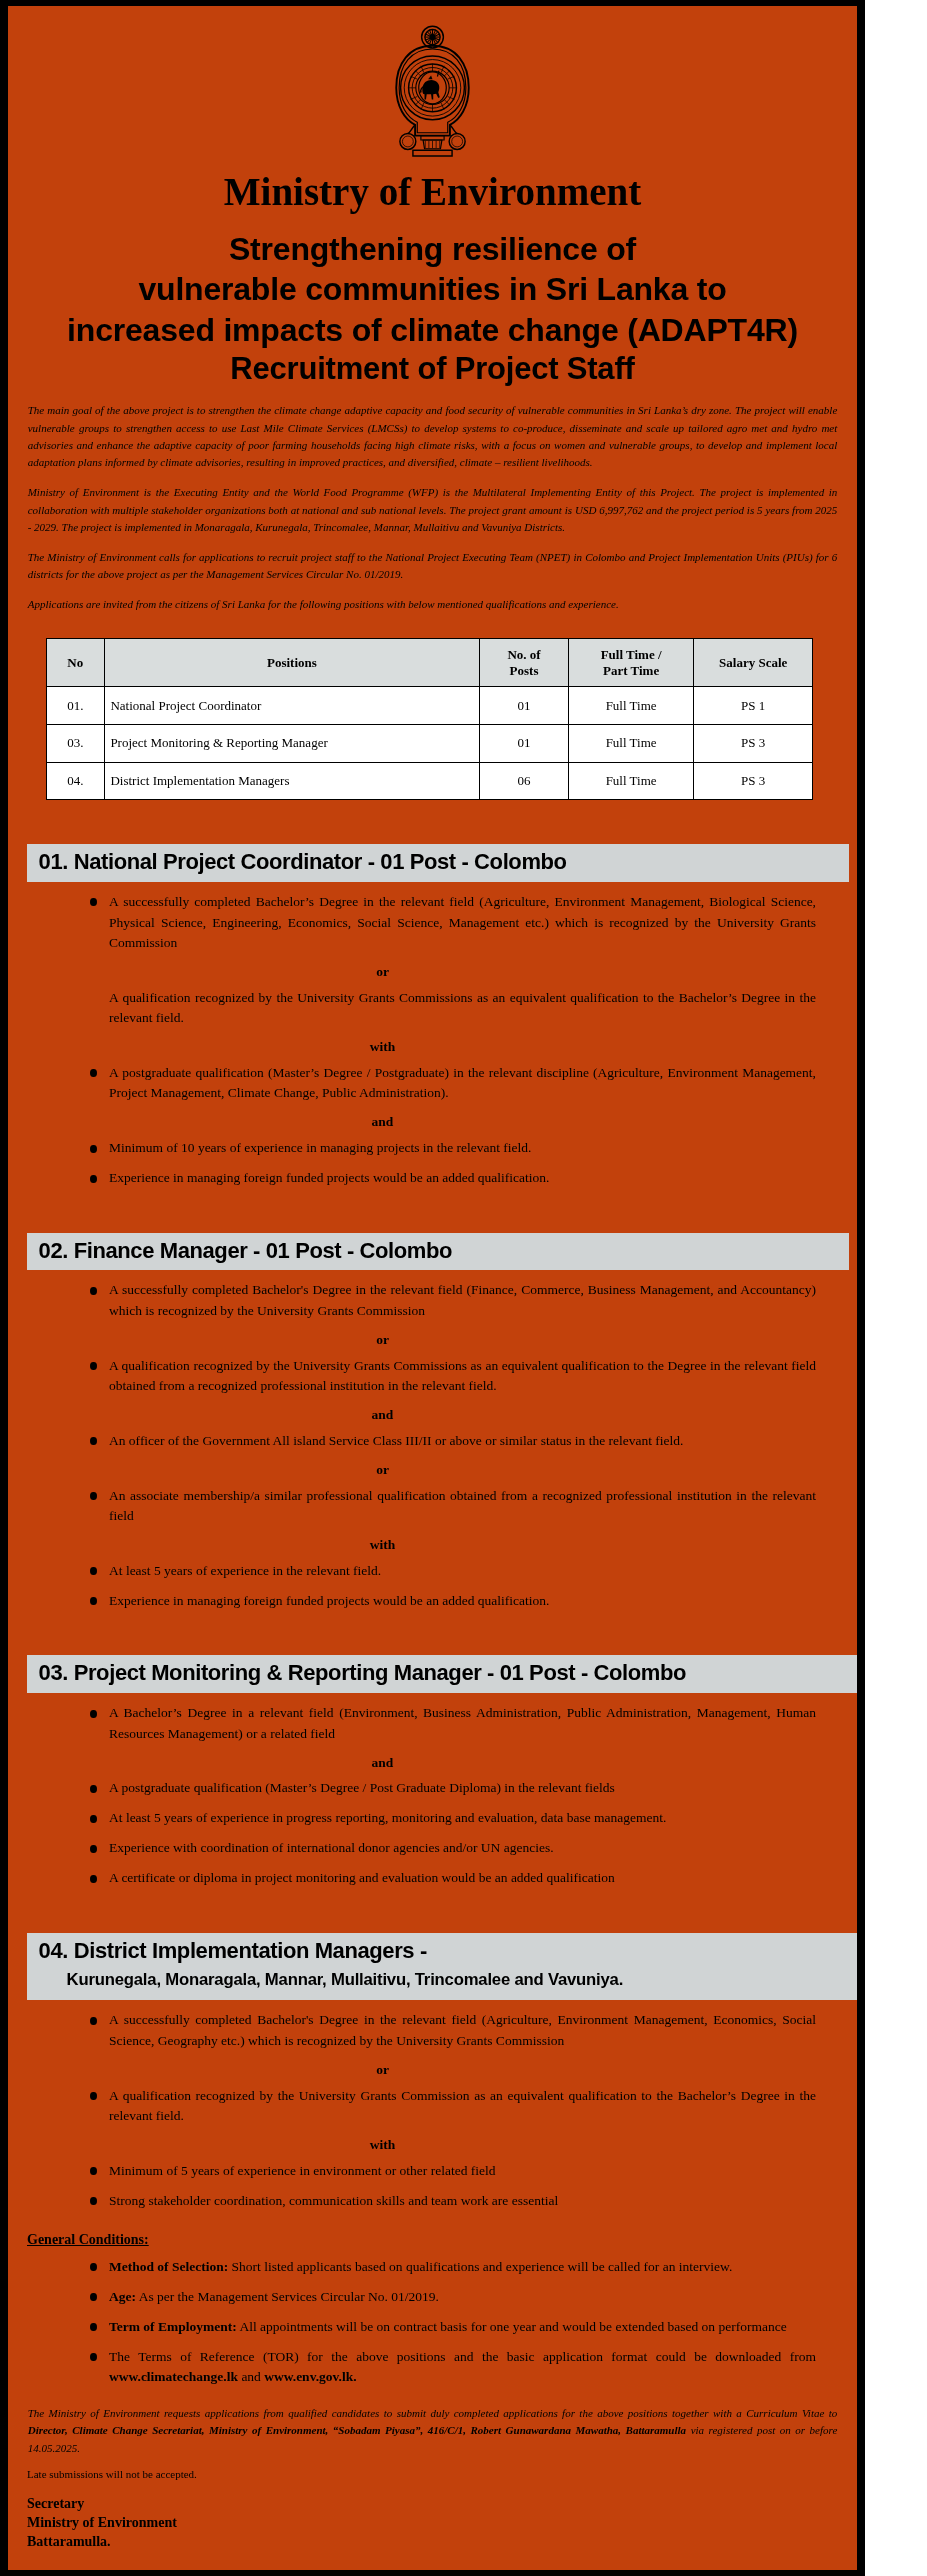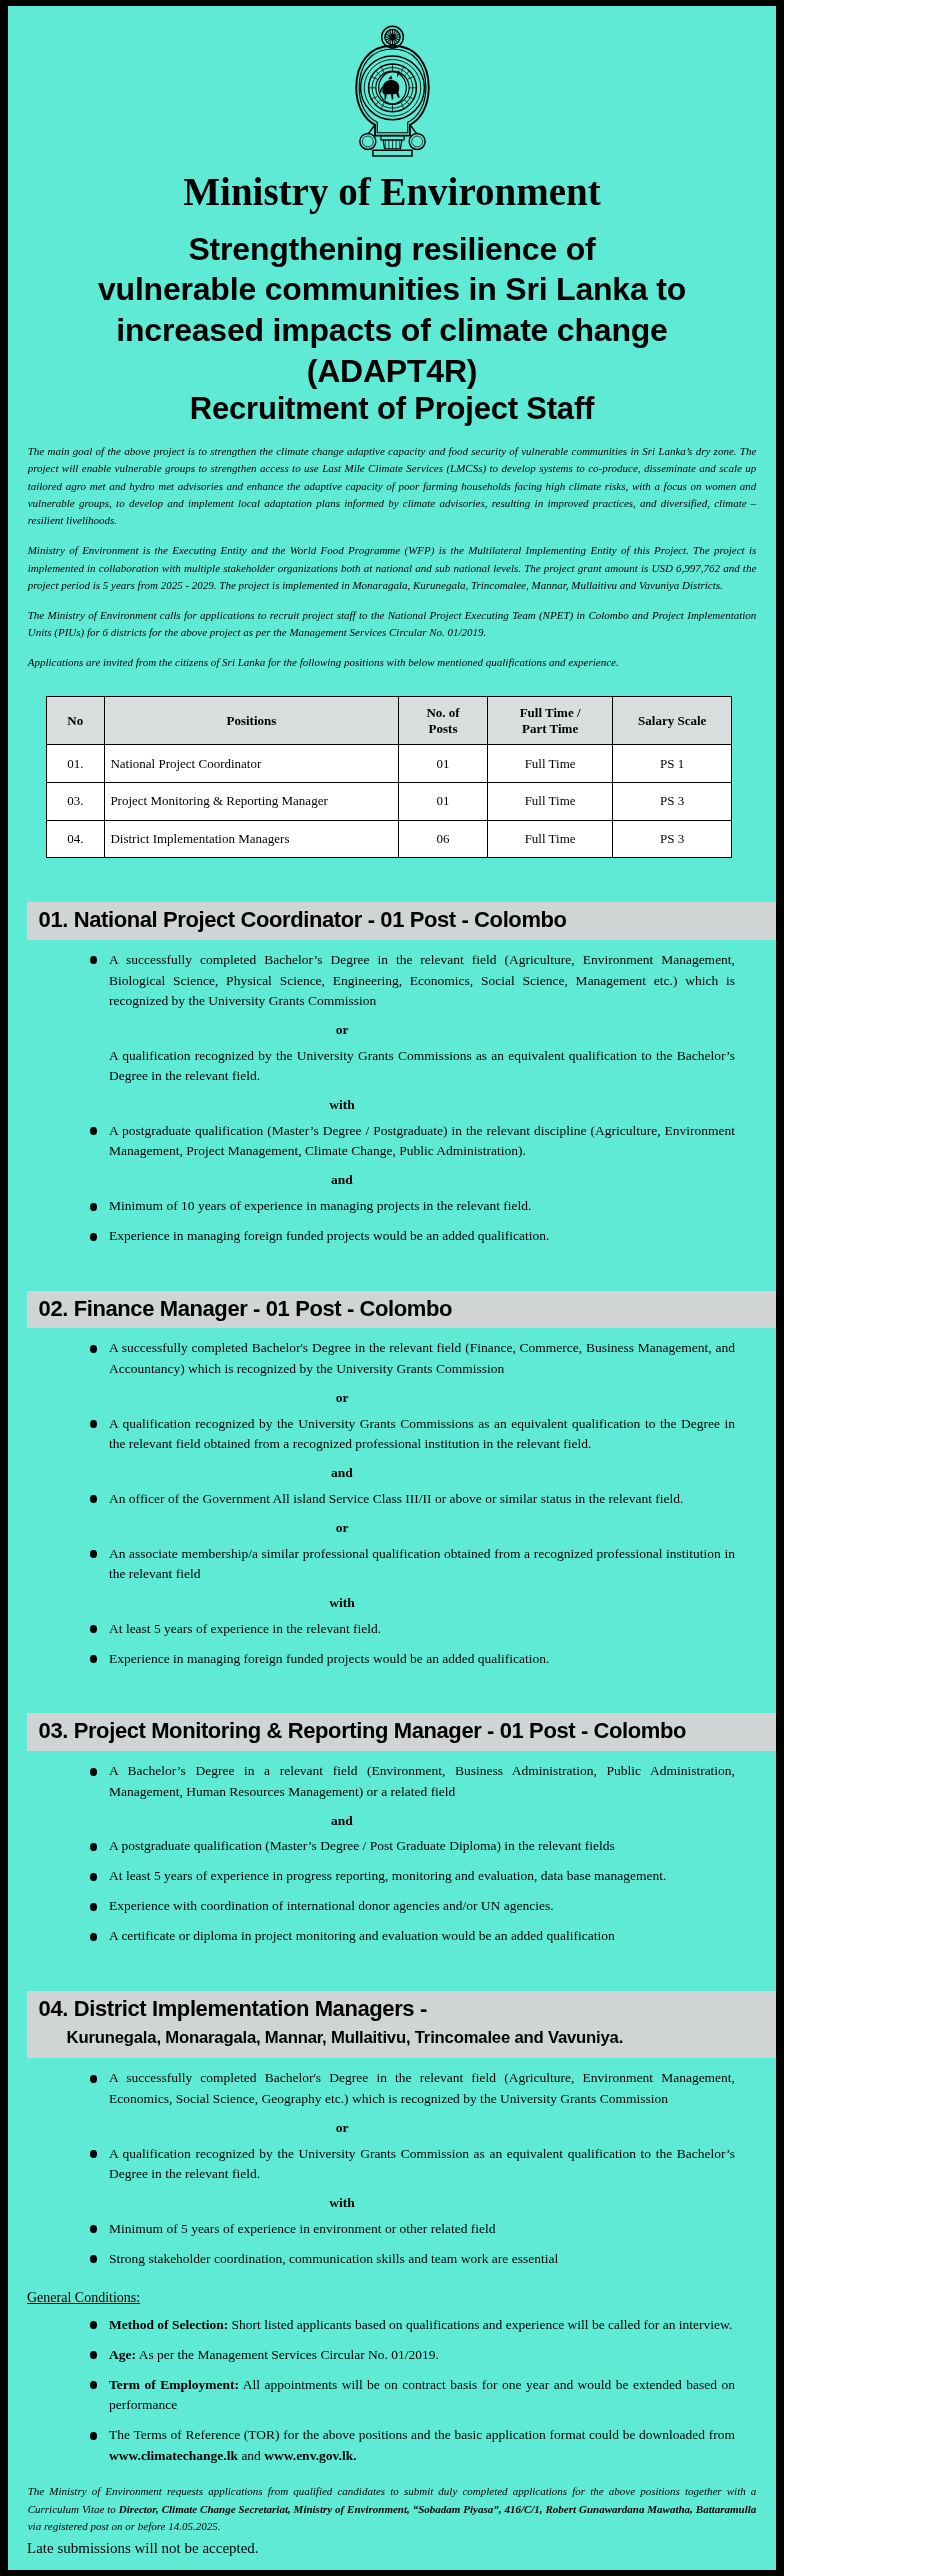--- a/index.html
+++ b/index.html
@@ -6,24 +6,24 @@
     margin: 0;
     padding: 0;
     background: #ffffff;
   }
   body {
     font-family: "Liberation Serif", "DejaVu Serif", serif;
     color: #000000;
   }
   #page {
     position: relative;
-    width: 784px;
+    width: 865px;
     height: 2576px;
     box-sizing: border-box;
-    background: #5eead4;
+    background: #c2410c;
     border-left: 8px solid #000000;
     border-right: 8px solid #000000;
     border-top: 6.5px solid #000000;
     border-bottom: 6.5px solid #000000;
     overflow: hidden;
   }
   #inner {
     box-sizing: border-box;
     padding: 10.2px 19px 0 19px;
     height: 100%;
@@ -168,21 +168,21 @@
     text-align: center;
     font-weight: bold;
     font-size: 13.5px;
     line-height: 1.4;
     margin: 1.5px 0 5.8px 0;
     padding-right: 160px;
   }
 
   
   .gc-title {
-    font-weight: normal;
+    font-weight: bold;
     font-size: 14px;
     text-decoration: underline;
     margin: 20.4px 0 0 0;
   }
   ul.gc {
     list-style: none;
     margin: 8.7px 0 0 0;
     padding: 0 22px 0 63px;
   }
   ul.gc > li {
@@ -199,21 +199,21 @@
     left: 0px;
     top: 6.5px;
     width: 6.5px;
     height: 8px;
     background: #000000;
     border-radius: 50%;
   }
   .b { font-weight: bold; }
 
   .closing { margin-top: 17.4px; }
-  .late { margin-top: 1px; font-size: 15px; line-height: 1.5; }
+  .late { margin-top: 9px; font-size: 11px; line-height: 1.5; }
   .signoff {
     font-weight: bold;
     font-size: 14px;
     line-height: 1.38;
   }
 </style>
 </head>
 <body>
 
 <div id="page">

